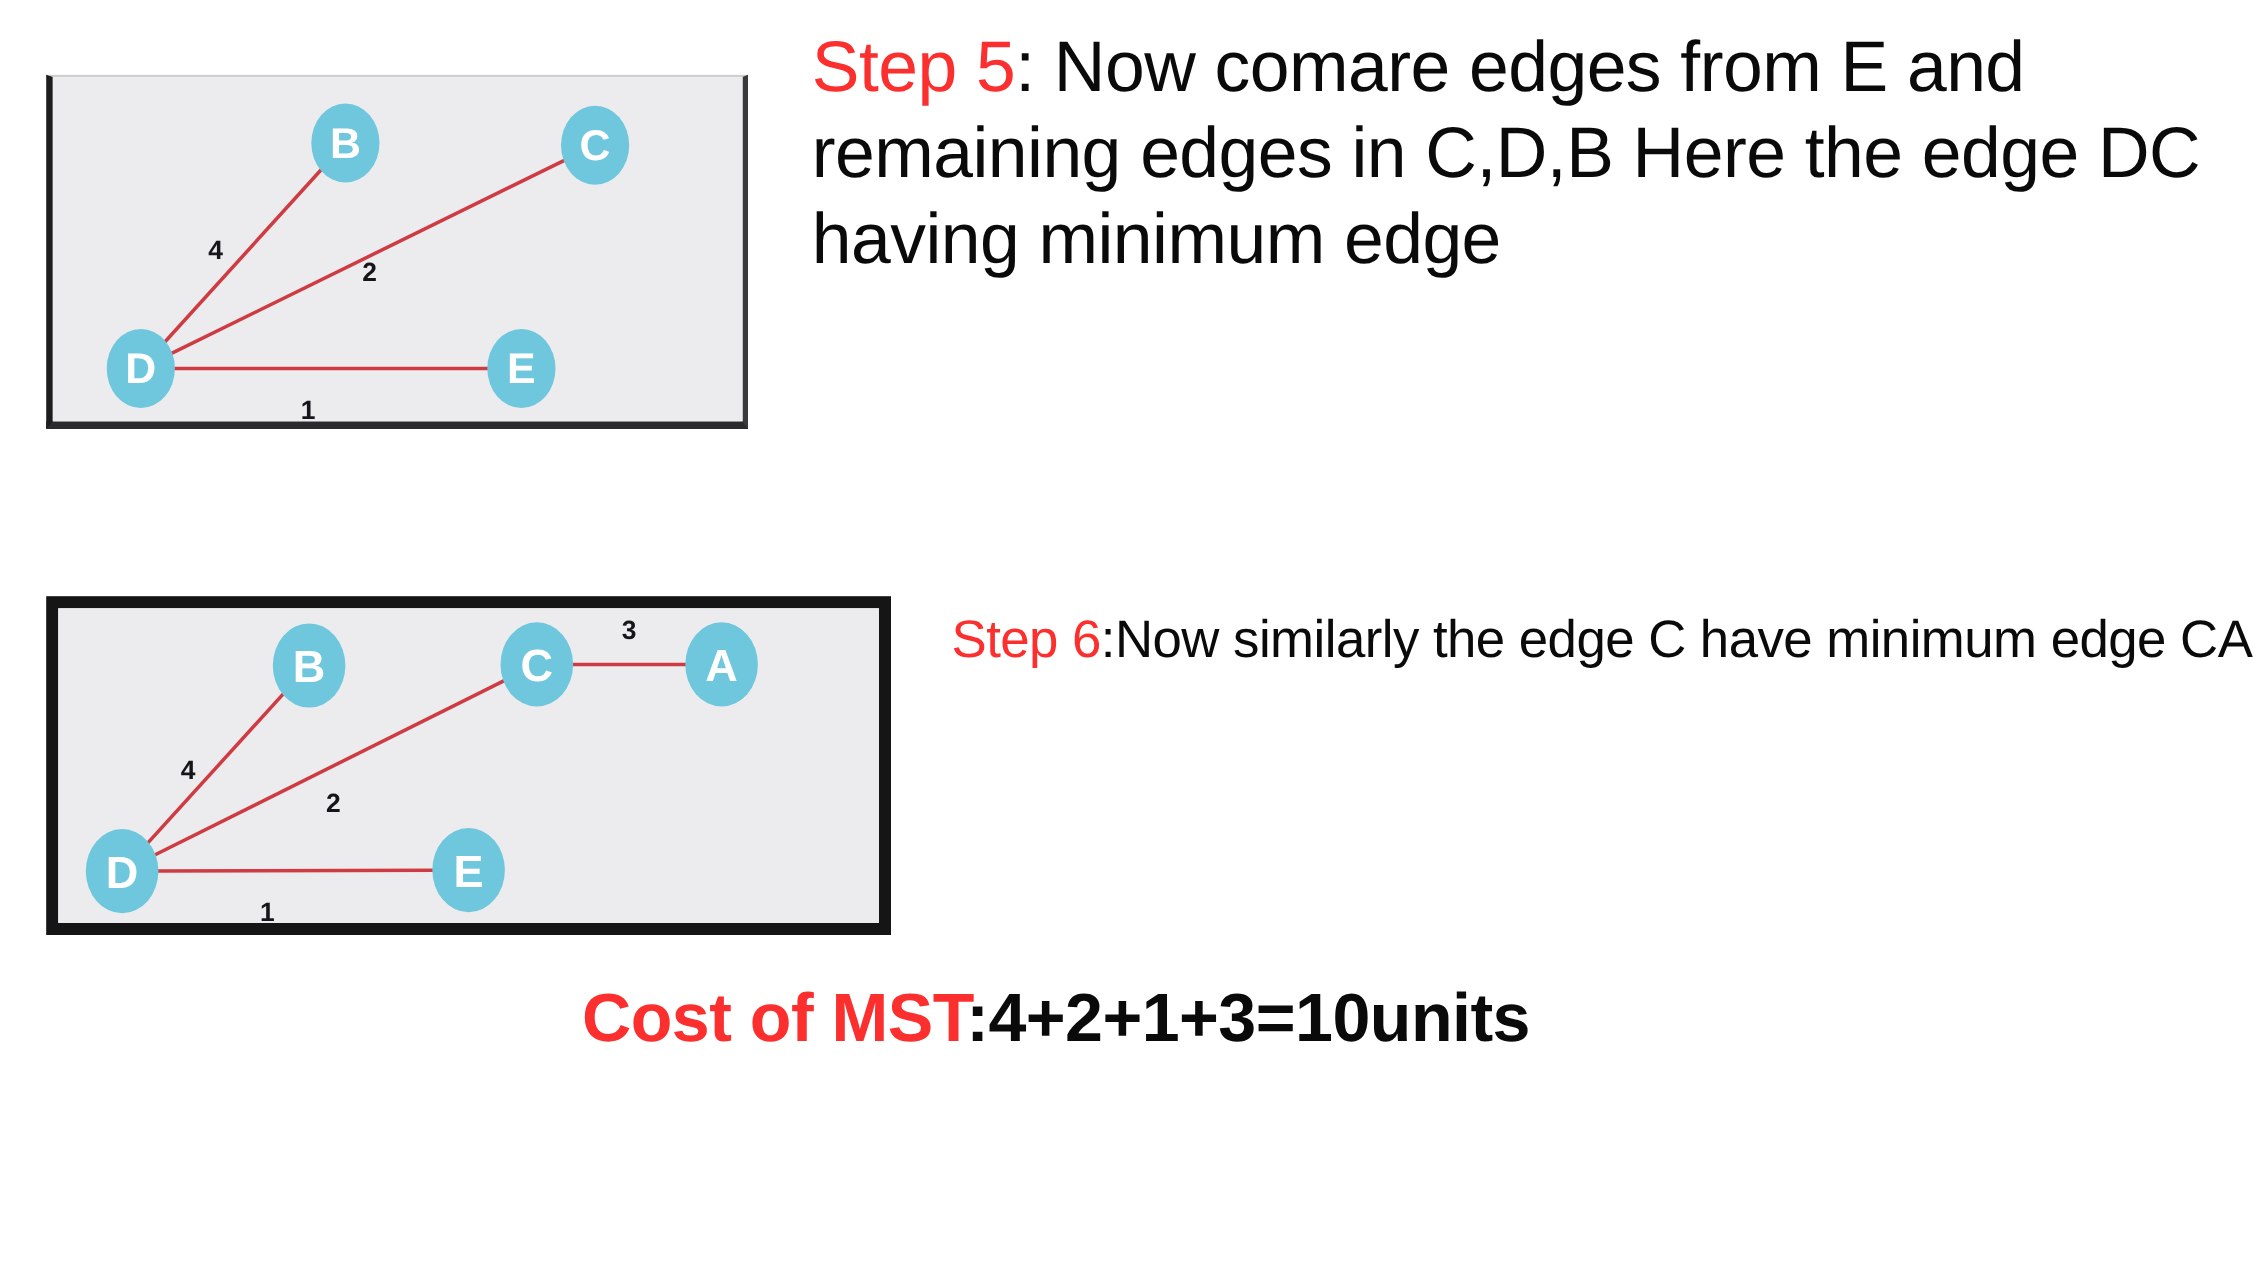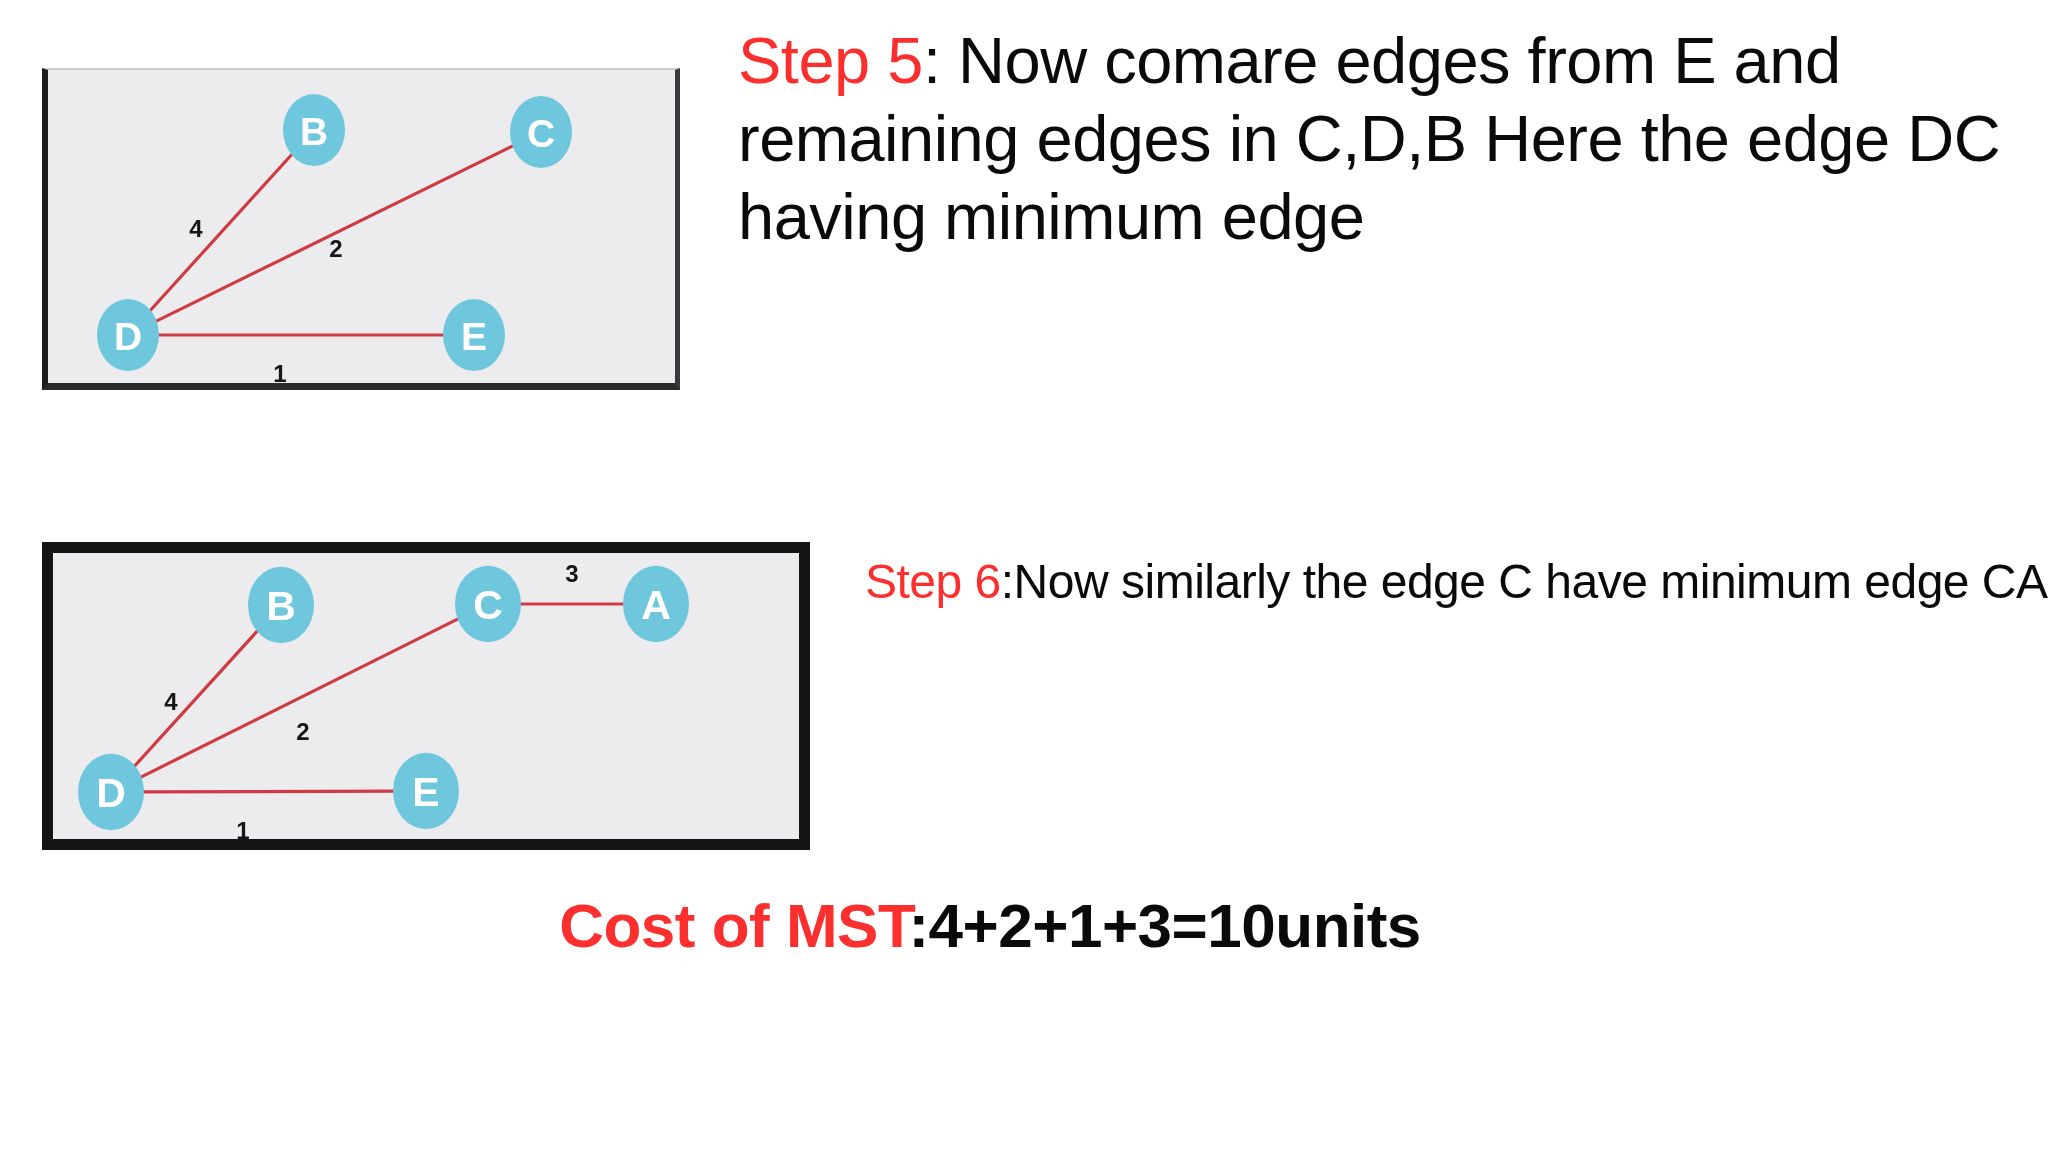--- a/index.html
+++ b/index.html
@@ -111,21 +111,20 @@
     left: 0;
     top: 880px;
     width: 1920px;
     text-align: center;
     font-family: "Liberation Sans", sans-serif;
     font-weight: 700;
     font-size: 62px;
     line-height: 92px;
     color: #0a0a0a;
     letter-spacing: -0.5px;
-    padding-left: 30px;
   }
   #conclusion .cost-label { color: #fc2f2f; }
   #conclusion .line2 { display: block; }
 </style>
 </head>
 <body>
 
 <div class="figure" id="figure-step5">
   <div class="inner">
     <svg id="svg-step5" width="625" height="310" viewBox="0 0 625 310">

